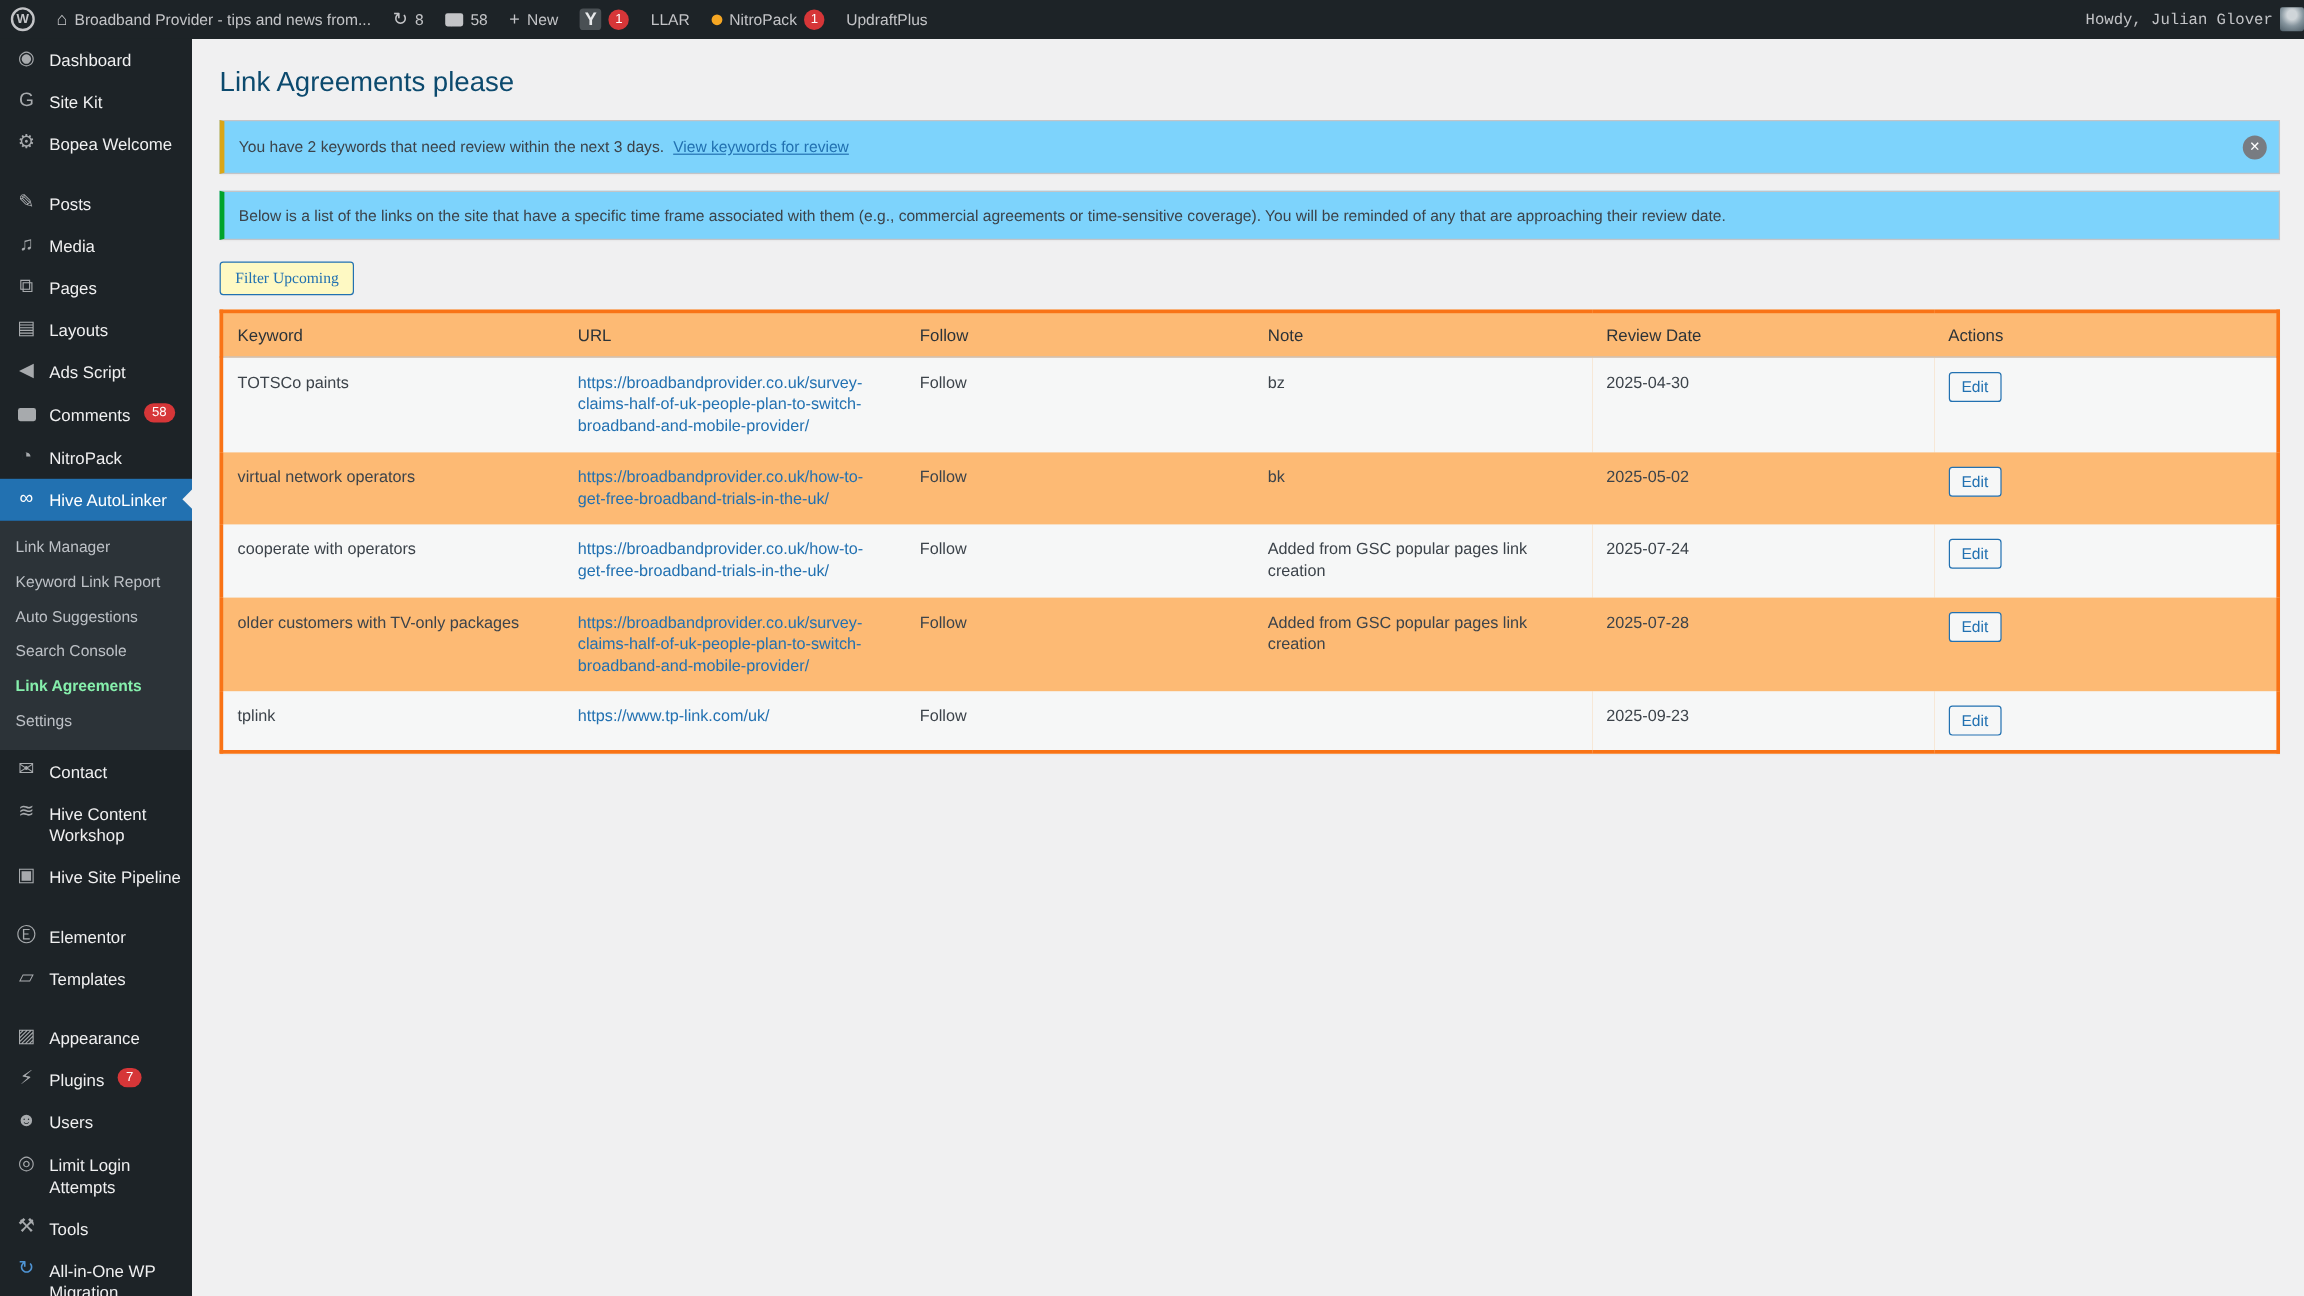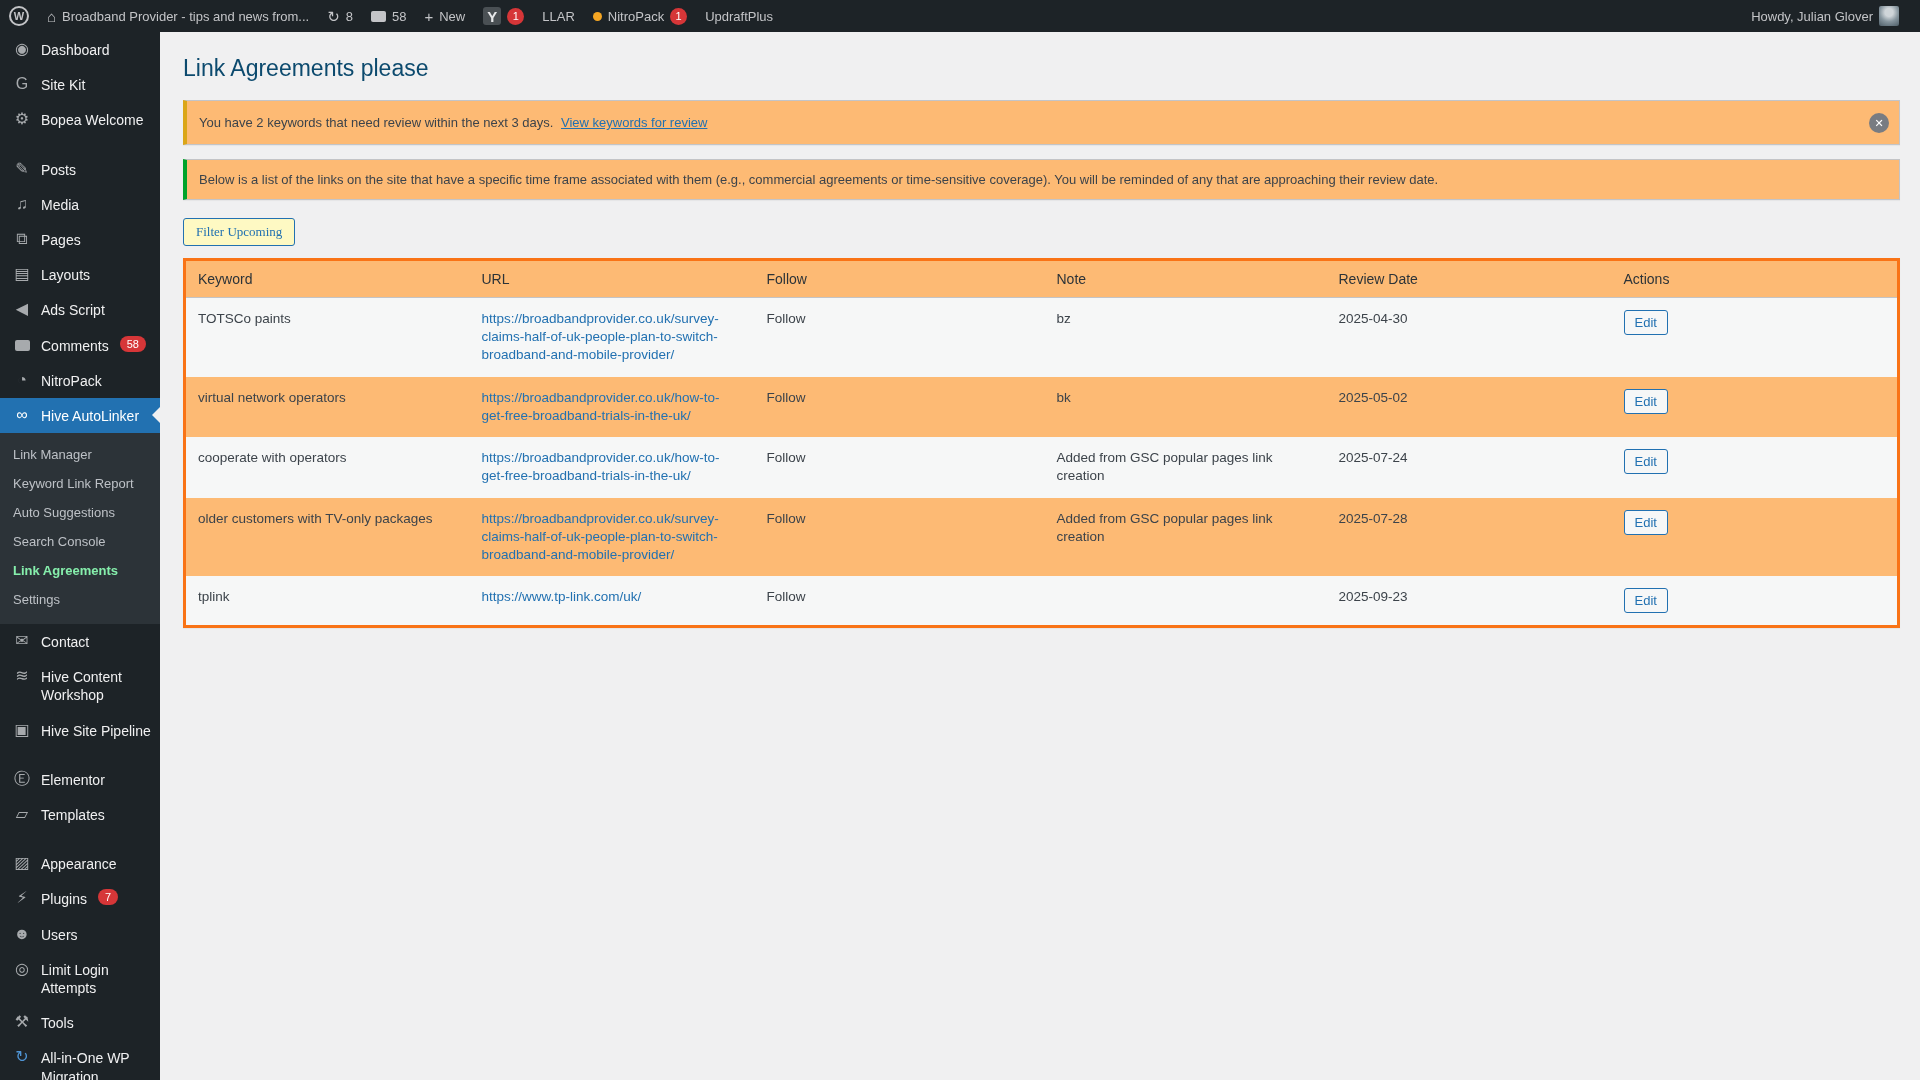--- a/index.html
+++ b/index.html
@@ -4,21 +4,21 @@
 <style>
   * { margin:0; padding:0; box-sizing:border-box; }
   html,body { width:1920px; height:1080px; overflow:hidden;
     font-family:"Liberation Sans","DejaVu Sans",sans-serif; font-size:13px; color:#3c434a;
     background:#f0f0f1; }
 
   
   #adminbar { position:fixed; top:0; left:0; right:0; height:32px; background:#1d2327;
     color:#c3c4c7; display:flex; align-items:center; z-index:50; font-size:13px; }
   #adminbar .ab-left { display:flex; align-items:center; height:100%; }
-  #adminbar .ab-right { margin-left:auto; display:flex; align-items:center; height:100%; padding-right:21px; gap:8px; }
+  #adminbar .ab-right { margin-left:auto; display:flex; align-items:center; height:100%; padding-right:0; gap:8px;font-family:Liberation Mono, monospace; }
   .ab-item { display:flex; align-items:center; gap:6px; padding:0 9px; height:100%; cursor:pointer; color:#c3c4c7; }
   .ab-item .txt { color:#c3c4c7; }
   .wp-logo { width:20px; height:20px; border:2px solid #c3c4c7; border-radius:50%;
     display:flex; align-items:center; justify-content:center; font-weight:bold; font-size:11px; color:#c3c4c7; }
   .glyph { font-size:15px; line-height:1; }
   .bubble { position:relative; width:15px; height:11px; background:#c3c4c7; border-radius:2px; display:inline-block; }
   .bubble::after { content:""; position:absolute; left:3px; bottom:-4px; border:4px solid transparent;
     border-top-color:#c3c4c7; border-left-width:2px; border-right-width:2px; }
   .red-badge { background:#d63638; color:#fff; min-width:17px; height:17px; border-radius:50%;
     display:inline-flex; align-items:center; justify-content:center; font-size:11px; padding:0 3px; }
@@ -46,21 +46,21 @@
   .submenu-item { padding:7px 12px 7px 13px; color:#bdc1c6; cursor:pointer; font-size:13px; }
   .submenu-item.current { color:#86efac; font-weight:bold; }
   .sb-bubble { position:relative; width:15px; height:11px; background:#a7aaad; border-radius:2px;
     display:inline-block; margin-top:4px; }
   .sb-bubble::after { content:""; position:absolute; left:3px; bottom:-4px; border:4px solid transparent;
     border-top-color:#a7aaad; border-left-width:2px; border-right-width:2px; }
 
   
   #content { position:absolute; top:32px; left:160px; right:0; bottom:0; padding:14px 20px 0 23px; }
   h1#page-title { font-size:23px; font-weight:400; color:#0c4a6e; padding:9px 0 4px; }
-  .notice { background:#fdba74; border:1px solid #c3c4c7; border-left-width:4px; margin-top:14px;
+  .notice { background:#7dd3fc; border:1px solid #c3c4c7; border-left-width:4px; margin-top:14px;
     padding:12px 40px 12px 12px; position:relative; box-shadow:0 1px 1px rgba(0,0,0,.04); }
   .notice.warning { border-left-color:#dba617; padding-top:14px; padding-bottom:14px; }
   .notice.info { border-left-color:#00a32a; }
   .notice a { color:#2271b1; }
   .dismiss { position:absolute; right:10px; top:50%; transform:translateY(-50%);
     width:20px; height:20px; border:none; border-radius:50%; background:#787c82; color:#fff;
     font-size:11px; line-height:20px; text-align:center; cursor:pointer; padding:0; }
   .btn-secondary { display:inline-block; margin-top:18px; background:#fef9c3; border:1px solid #2271b1;
     color:#2271b1; border-radius:3px; padding:5px 12px; font-size:13px; cursor:pointer;
     font-family:Liberation Serif, serif; }

